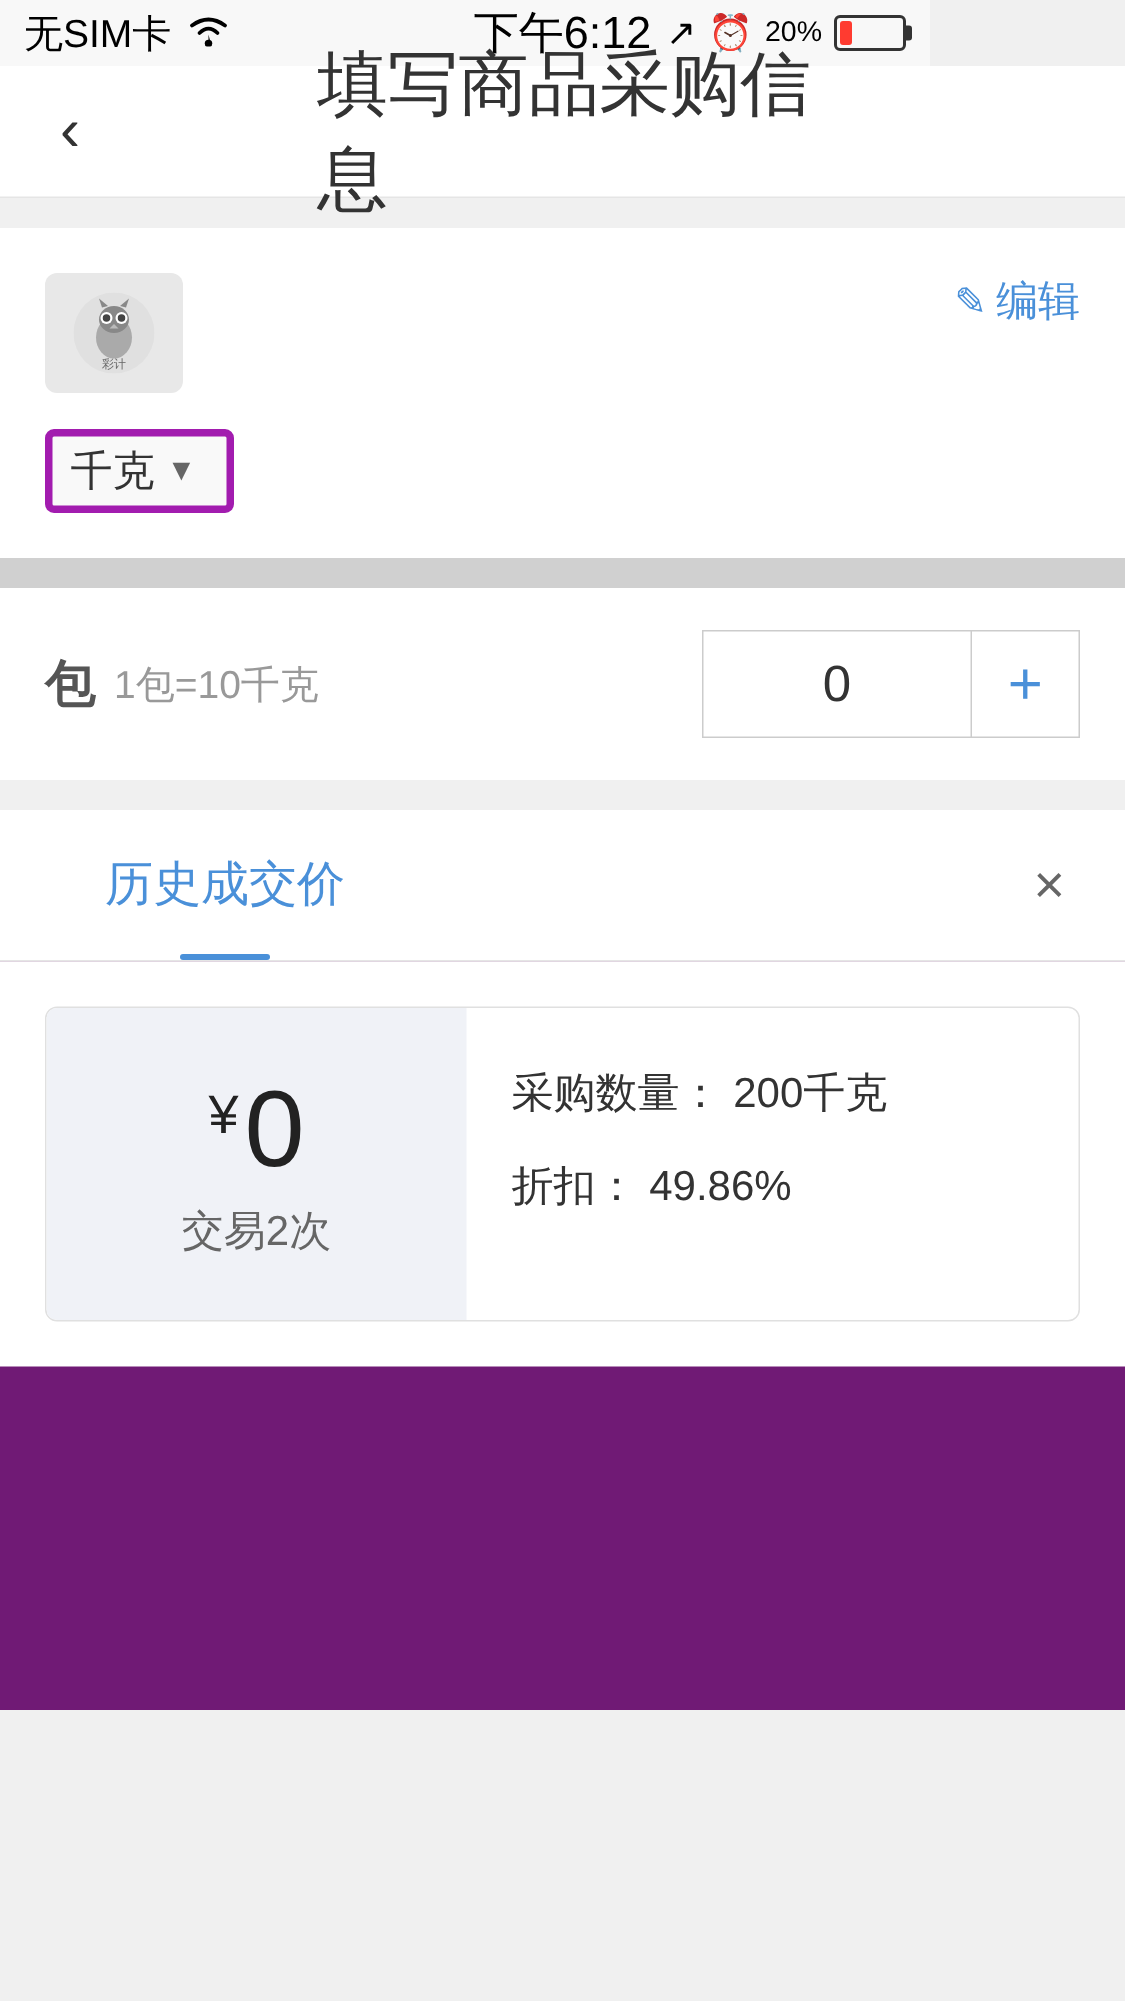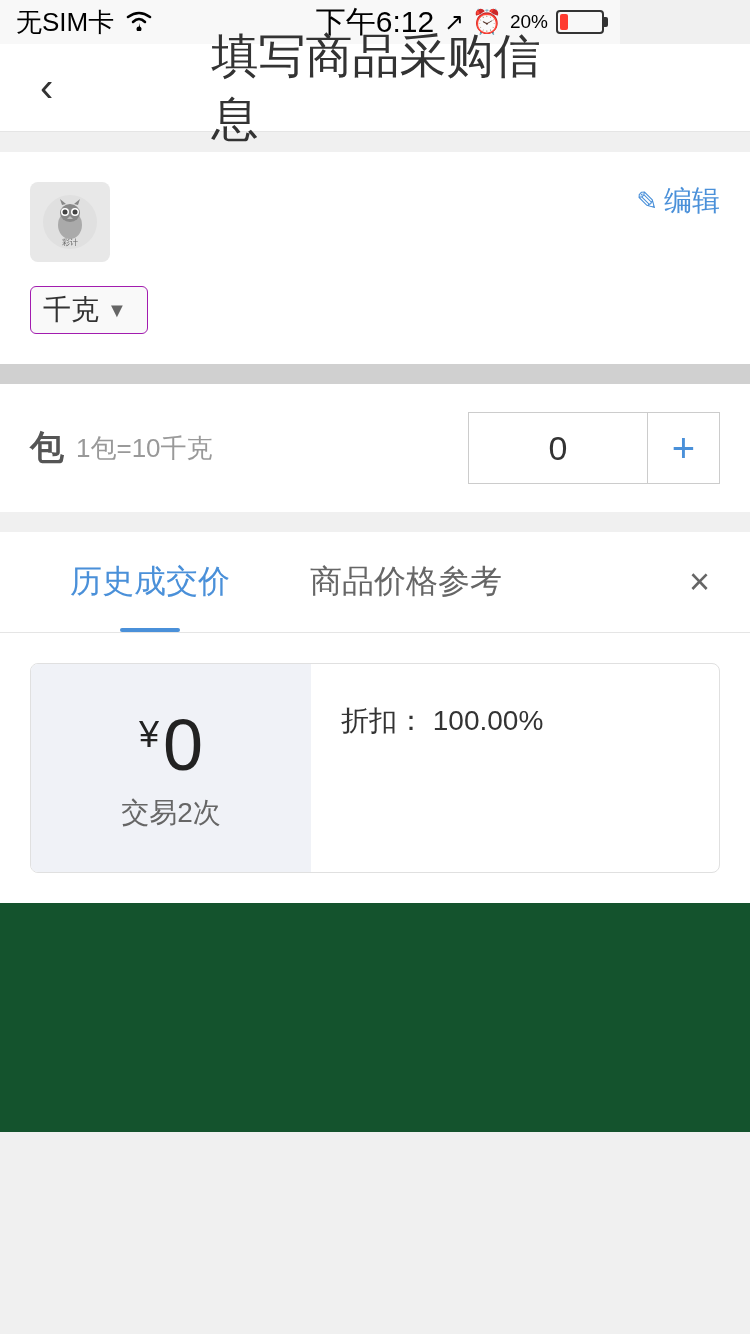--- a/index.html
+++ b/index.html
@@ -111,21 +111,21 @@
       align-items: flex-start;
       justify-content: space-between;
       margin-bottom: 24px;
     }
     .product-left {
       display: flex;
       align-items: center;
       gap: 24px;
     }
     .product-logo {
-      width: 80px;
+      width: 92px;
       height: 80px;
       background: #e8e8e8;
       border-radius: 8px;
       display: flex;
       align-items: center;
       justify-content: center;
       flex-shrink: 0;
     }
     .logo-owl {
       width: 54px;
@@ -154,21 +154,21 @@
       justify-content: space-between;
     }
     .unit-row {
       display: flex;
       align-items: center;
       gap: 16px;
       font-size: 28px;
       color: #555;
     }
     .unit-select {
-      border: 1px solid #a21caf;
+      border: 5px solid #a21caf;
       border-radius: 6px;
       padding: 4px 20px 4px 12px;
       font-size: 28px;
       color: #333;
       background: #f9f9f9;
       position: relative;
       display: flex;
       align-items: center;
       gap: 8px;
       cursor: pointer;
@@ -356,21 +356,21 @@
     }
     .price-detail-label {
       color: #333;
     }
     .price-detail-value {
       color: #333;
     }
 
     
     .main-content {
-      background: #14532d;
+      background: #701a75;
       min-height: 600px;
     }
   </style>
 </head>
 <body>
 
 <div class="status-bar">
   <div class="status-left">
     <span>无SIM卡</span>
     <span>
@@ -454,40 +454,41 @@
     </div>
   </div>
 </div>
 
 <div class="main-content">
 
   <div class="tab-bar">
     <div class="tab-item active">
       <span>历史成交价</span>
     </div>
-    <div class="tab-item">
-      <span>商品价格参考</span>
-    </div>
     <div class="tab-close">
       <span>×</span>
     </div>
   </div>
 
   <div class="price-content">
     <div class="price-info-card">
 
       <div class="price-left-panel">
         <div class="price-amount">
           <span class="price-currency">¥</span>
           <span class="price-value">0</span>
         </div>
         <div class="price-trade-count">交易2次</div>
       </div>
 
       <div class="price-right-panel">
         <div class="price-detail-row">
+          <span class="price-detail-label">采购数量：</span>
+          <span class="price-detail-value">200千克</span>
+        </div>
+        <div class="price-detail-row">
           <span class="price-detail-label">折扣：</span>
-          <span class="price-detail-value">100.00%</span>
+          <span class="price-detail-value">49.86%</span>
         </div>
       </div>
     </div>
   </div>
 </div>
 
 </body></html>

